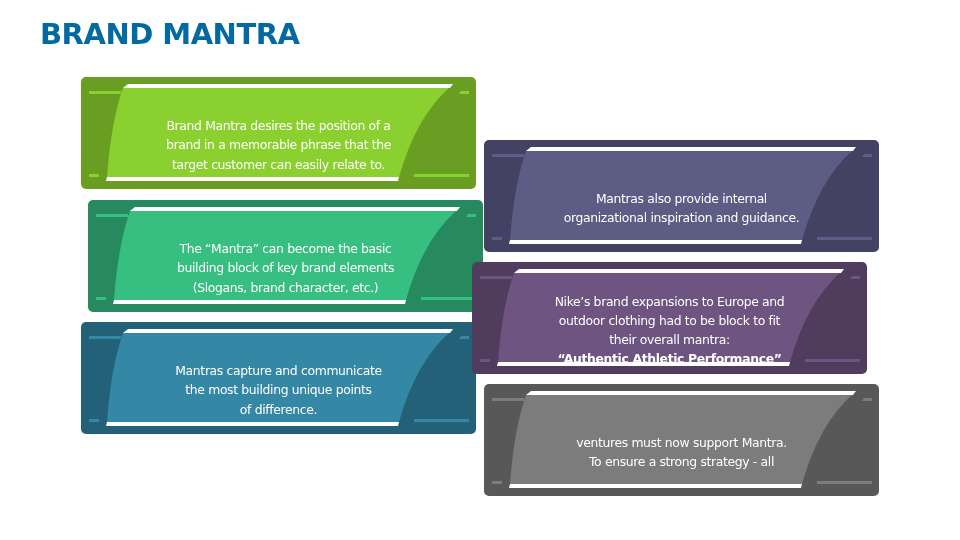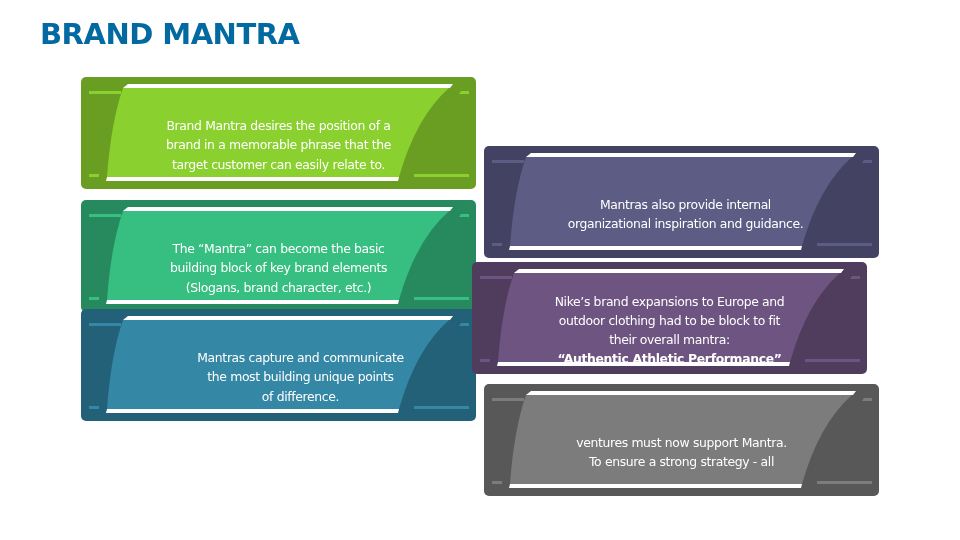--- a/index.html
+++ b/index.html
@@ -79,57 +79,57 @@
       <path d="M380,14 L388,14 L388,17 L378,17 Z" fill="#8ad02e"></path>
       <rect x="333" y="97" width="55" height="3" fill="#8ad02e"></rect>
     </svg>
   <div class="text">
     <span>Brand Mantra desires the position of a</span>
     <span>brand in a memorable phrase that the</span>
     <span>target customer can easily relate to.</span>
   </div>
 </div>
 
-<div class="card" style="left:81px; top:200px;">
+<div class="card" style="left:88px; top:200px;">
   <svg class="bg" viewBox="0 0 395 112">
       <rect x="0" y="0" width="395" height="112" rx="5" ry="5" fill="#268a5e"></rect>
       <path d="M42,11 L368,11 Q335,40 318,100 L26,100 Q30,45 42,11 Z" fill="#36bf80"></path>
       <path d="M47,7 L372,7 L369,11 L42,11 Z" fill="#ffffff"></path>
       <path d="M26,100 L318,100 L317,104 L25,104 Z" fill="#ffffff"></path>
       <rect x="8" y="14" width="32" height="3" fill="#36bf80"></rect>
       <rect x="8" y="97" width="10" height="3" fill="#36bf80"></rect>
       <path d="M380,14 L388,14 L388,17 L378,17 Z" fill="#36bf80"></path>
       <rect x="333" y="97" width="55" height="3" fill="#36bf80"></rect>
     </svg>
   <div class="text">
     <span>The “Mantra” can become the basic</span>
     <span>building block of key brand elements</span>
     <span>(Slogans, brand character, etc.)</span>
   </div>
 </div>
 
-<div class="card" style="left:81px; top:309px;padding-left:44px;">
+<div class="card" style="left:81px; top:322px;">
   <svg class="bg" viewBox="0 0 395 112">
       <rect x="0" y="0" width="395" height="112" rx="5" ry="5" fill="#226178"></rect>
       <path d="M42,11 L368,11 Q335,40 318,100 L26,100 Q30,45 42,11 Z" fill="#3487a5"></path>
       <path d="M47,7 L372,7 L369,11 L42,11 Z" fill="#ffffff"></path>
       <path d="M26,100 L318,100 L317,104 L25,104 Z" fill="#ffffff"></path>
       <rect x="8" y="14" width="32" height="3" fill="#3487a5"></rect>
       <rect x="8" y="97" width="10" height="3" fill="#3487a5"></rect>
       <path d="M380,14 L388,14 L388,17 L378,17 Z" fill="#3487a5"></path>
       <rect x="333" y="97" width="55" height="3" fill="#3487a5"></rect>
     </svg>
   <div class="text">
     <span>Mantras capture and communicate</span>
     <span>the most building unique points</span>
     <span>of difference.</span>
   </div>
 </div>
 
-<div class="card" style="left:484px; top:146px;padding-left:8px;">
+<div class="card" style="left:484px; top:140px;">
   <svg class="bg" viewBox="0 0 395 112">
       <rect x="0" y="0" width="395" height="112" rx="5" ry="5" fill="#434262"></rect>
       <path d="M42,11 L368,11 Q335,40 318,100 L26,100 Q30,45 42,11 Z" fill="#5c5c85"></path>
       <path d="M47,7 L372,7 L369,11 L42,11 Z" fill="#ffffff"></path>
       <path d="M26,100 L318,100 L317,104 L25,104 Z" fill="#ffffff"></path>
       <rect x="8" y="14" width="32" height="3" fill="#5c5c85"></rect>
       <rect x="8" y="97" width="10" height="3" fill="#5c5c85"></rect>
       <path d="M380,14 L388,14 L388,17 L378,17 Z" fill="#5c5c85"></path>
       <rect x="333" y="97" width="55" height="3" fill="#5c5c85"></rect>
     </svg>

